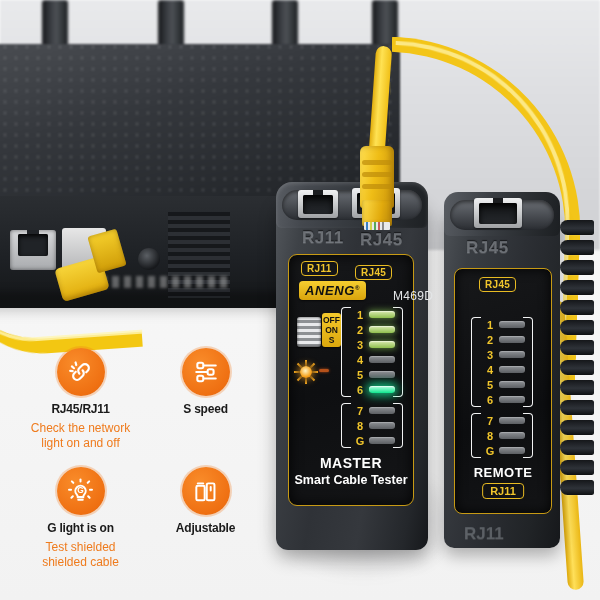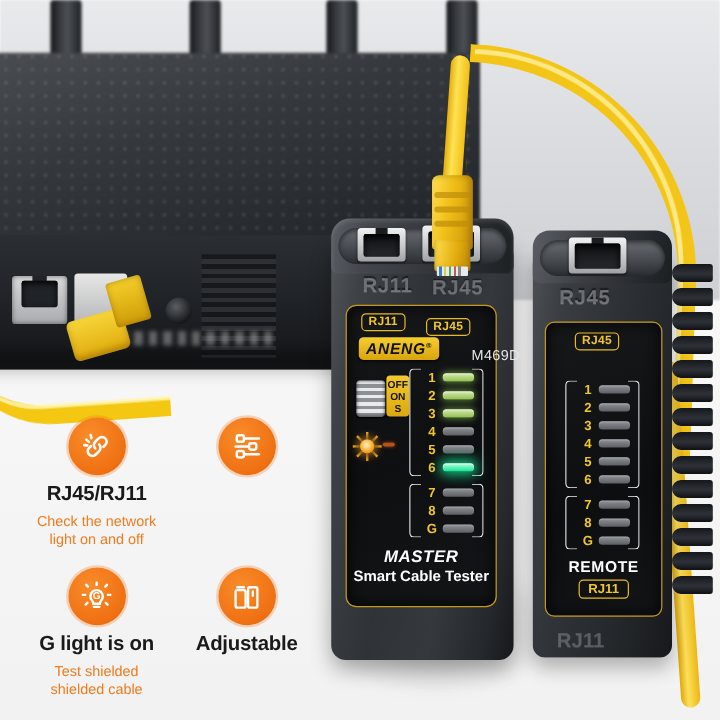--- a/index.html
+++ b/index.html
@@ -162,21 +162,21 @@
   .ledrow{position:relative;display:flex;align-items:center;height:15px;padding-left:13px;}
   .ledrow .num{width:12px;color:#f0c52c;font-size:11px;font-weight:bold;text-align:center;}
   .led{width:26px;height:7px;border-radius:3px;margin-left:3px;
     background:linear-gradient(180deg,#8f9296,#5c5f63);box-shadow:inset 0 1px 1px rgba(255,255,255,.25);}
   .led.on{background:linear-gradient(180deg,#d9e9b0,#8fbf4e);
     box-shadow:0 0 6px 1px rgba(150,220,90,.55),inset 0 1px 1px rgba(255,255,255,.5);}
   .led.bright{background:linear-gradient(180deg,#b9ffe2,#0ee58d);
     box-shadow:0 0 10px 3px rgba(20,230,150,.8),inset 0 1px 1px rgba(255,255,255,.6);}
 
   .panel-title{position:absolute;left:0;width:124px;text-align:center;color:#fff;}
-  .pt-master{top:200px;font-size:14px;font-weight:bold;letter-spacing:.5px;font-style:italic;}
+  .pt-master{top:200px;font-size:14px;font-weight:bold;letter-spacing:.5px;}
   .pt-sub{top:218px;font-size:12.5px;font-weight:bold;}
   .pt-remote{top:196px;font-size:13px;font-weight:bold;letter-spacing:.5px;}
   .bdg-bottom{position:absolute;left:50%;transform:translateX(-50%);top:214px;
     border:1.4px solid #e8bb22;border-radius:4px;color:#f0c52c;font-size:11px;
     font-weight:bold;padding:1px 7px;}
 
   .emb-bottom{position:absolute;font-size:17px;font-weight:bold;
     color:rgba(120,125,132,.5);text-shadow:0 1px 0 rgba(255,255,255,.1);}
 
   
@@ -229,21 +229,21 @@
 
   
   .features{position:absolute;left:18px;top:348px;width:250px;}
   .frow{display:flex;}
   .fcell{width:125px;text-align:center;}
   .ficon{width:48px;height:48px;margin:0 auto 6px;border-radius:50%;
     background:radial-gradient(circle at 38% 32%,#f98c2a,#ef7012 70%,#e3640a);
     display:flex;align-items:center;justify-content:center;
     box-shadow:0 0 0 2px rgba(241,120,25,.28);}
   .ficon svg{display:block;}
-  .fhead{font-size:17px;font-weight:bold;color:#1a1a1a;margin-bottom:5px;letter-spacing:-.2px;}
+  .fhead{font-size:12px;font-weight:bold;color:#1a1a1a;margin-bottom:5px;letter-spacing:-.2px;}
   .fdesc{font-size:12px;color:#ef7b1d;line-height:15px;}
   .frow2{margin-top:16px;}
 </style>
 </head>
 <body>
 
 <div class="stage">
 
   <div class="bg-photo">
     <div class="bg-white"></div>
@@ -485,20 +485,21 @@
         <div class="ficon">
           <svg width="26" height="26" viewBox="0 0 24 24" fill="none" stroke="#fff" stroke-width="1.9" stroke-linecap="round">
             <line x1="10" y1="6" x2="21" y2="6"></line>
               <rect x="4" y="3.5" width="5.5" height="5" rx="1.6"></rect>
             <line x1="3" y1="12" x2="13" y2="12"></line>
               <rect x="13.5" y="9.5" width="5.5" height="5" rx="1.6"></rect>
             <line x1="10" y1="18" x2="21" y2="18"></line>
               <rect x="4" y="15.5" width="5.5" height="5" rx="1.6"></rect>
           </svg>
         </div>
+        <div class="fhead">S speed</div>
       </div>
     </div>
 
     <div class="frow frow2">
       <div class="fcell">
         <div class="ficon">
           <svg width="27" height="27" viewBox="0 0 24 24" fill="none" stroke="#fff" stroke-width="1.8" stroke-linecap="round">
             <path d="M8.6 14.6a4.6 4.6 0 1 1 6.8 0c-.7.8-1 1.5-1 2.4h-4.8c0-.9-.3-1.6-1-2.4z"></path>
             <line x1="10" y1="19.3" x2="14" y2="19.3"></line>
             <line x1="12" y1="1.4" x2="12" y2="3.2"></line>

